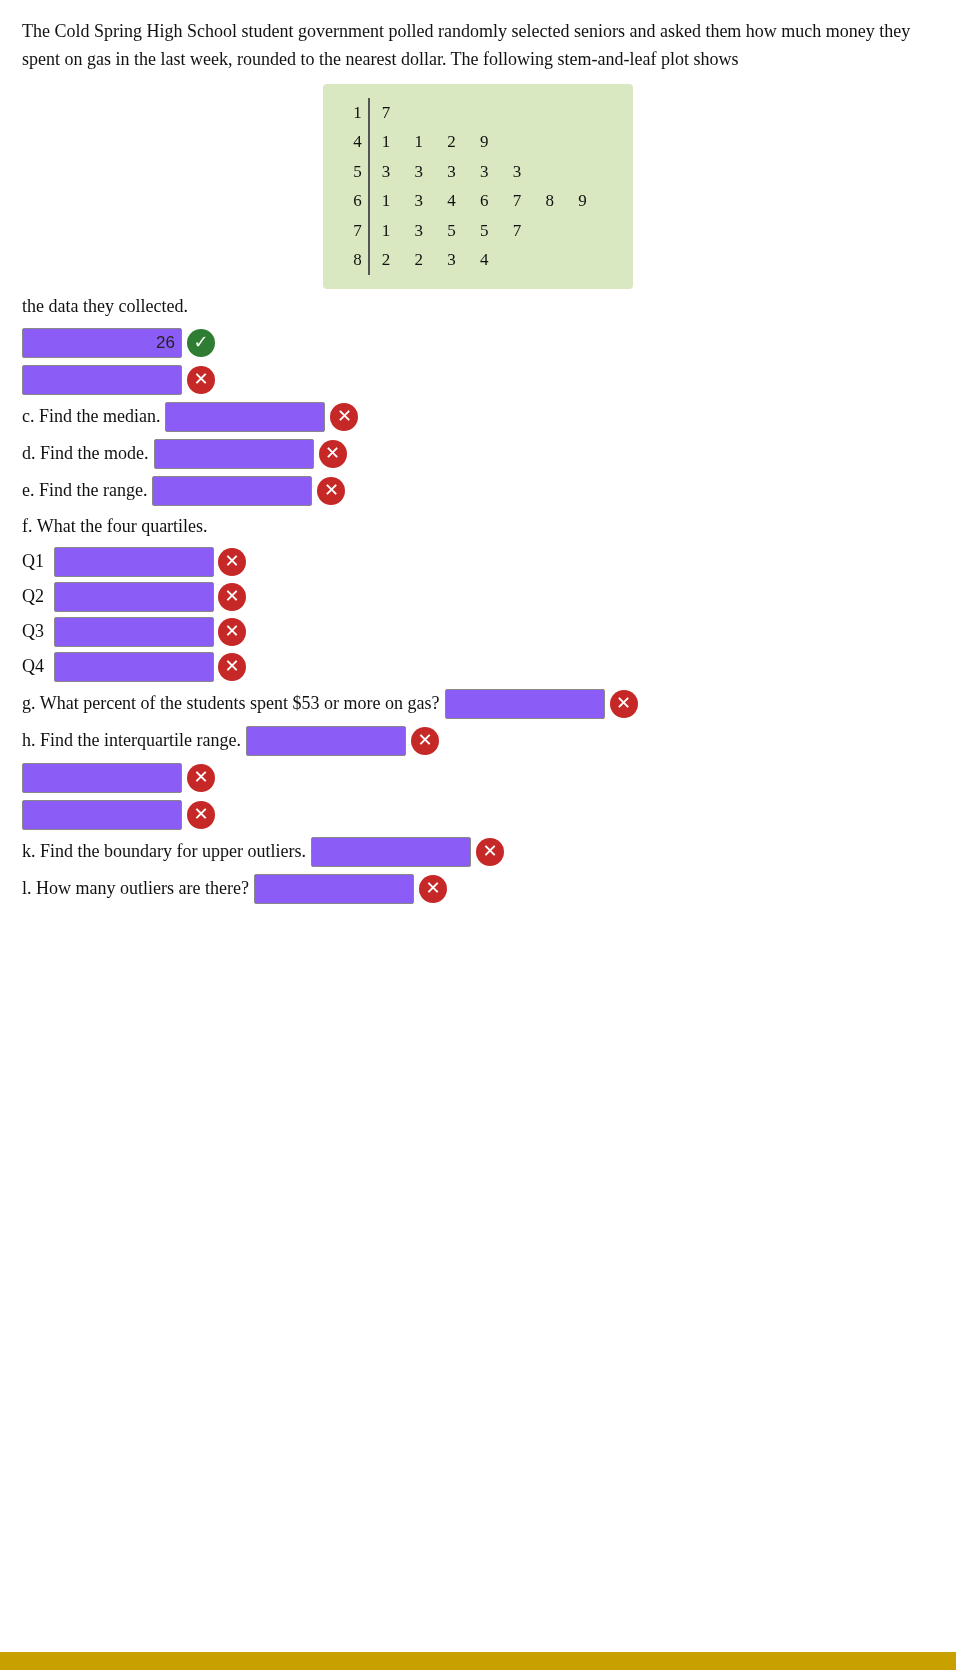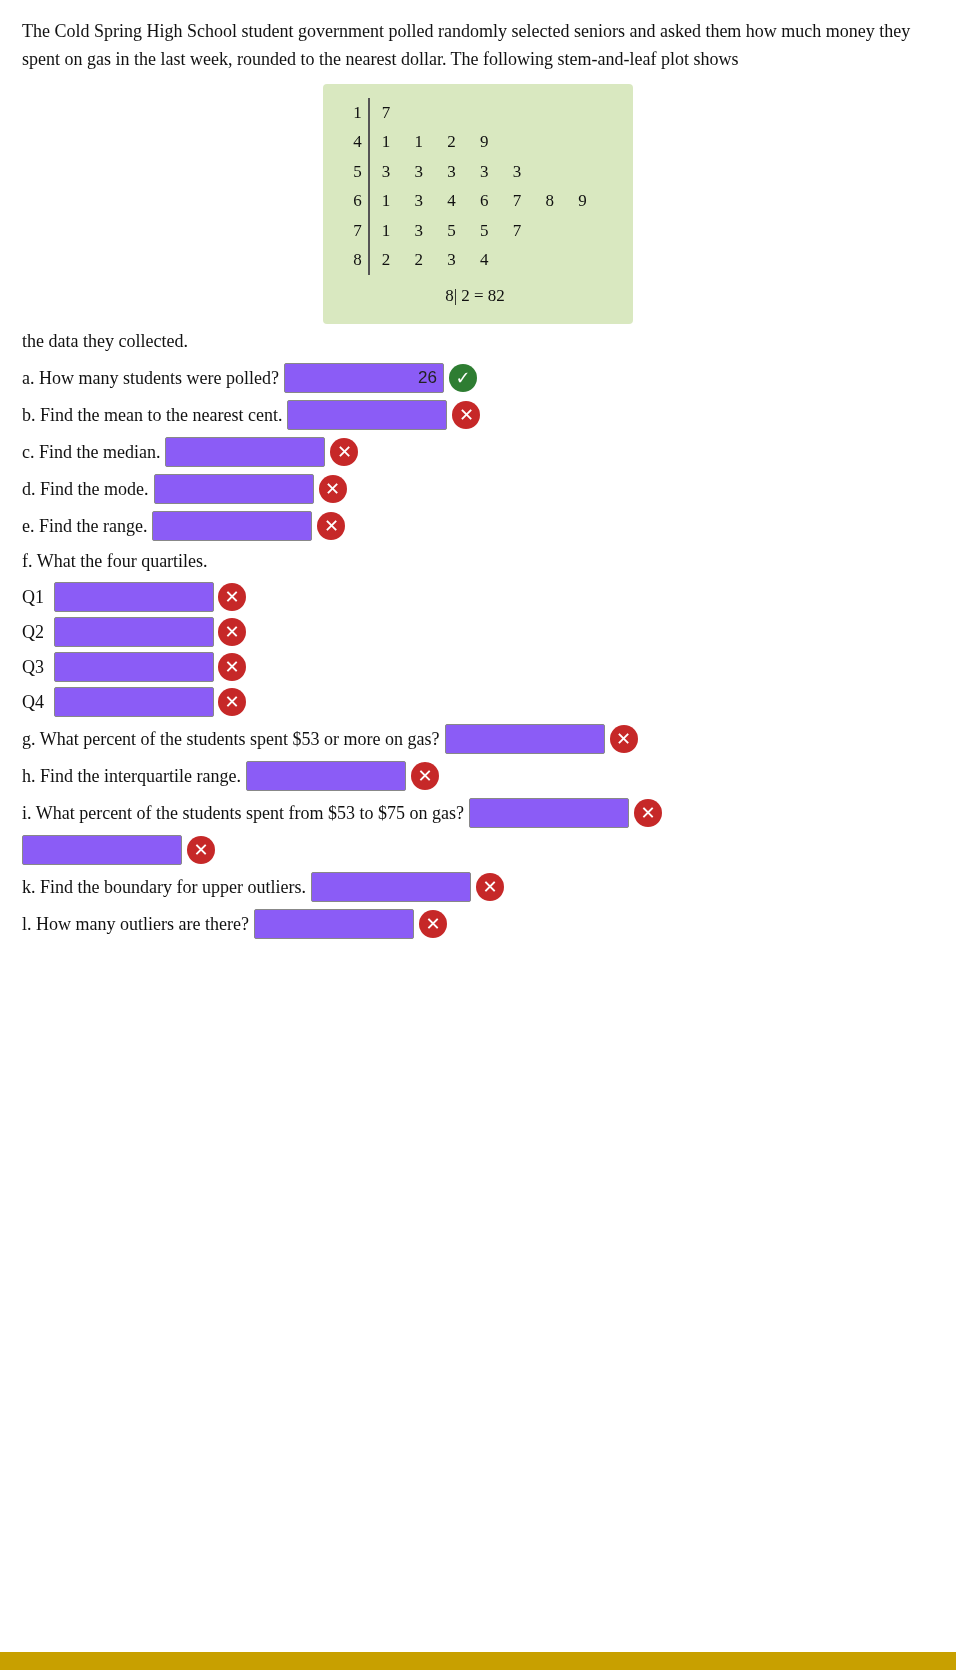--- a/index.html
+++ b/index.html
@@ -172,42 +172,37 @@
           <td class="leaf-cell">1  3  4  6  7  8  9</td>
         </tr>
         <tr>
           <td class="stem-cell">7</td>
           <td class="leaf-cell">1  3  5  5  7</td>
         </tr>
         <tr>
           <td class="stem-cell">8</td>
           <td class="leaf-cell">2  2  3  4</td>
         </tr>
-        <tr class="key-row">
-          <td colspan="2">8| 2 = 82</td>
-        </tr>
       </tbody>
     </table>
   </div>
 </div>
 
 <div style="margin-bottom:8px;">
   <span>the data they collected.</span>
 </div>
 
 <div class="question-section">
 
   <div class="question-line">
-    <span class="question-label">a. How many students were polled?</span>
     <input class="answer-input answered-value" type="text" value="26" style="">
     <span class="check-icon">✓</span>
   </div>
 
   <div class="question-line">
-    <span class="question-label">b. Find the mean to the nearest cent.</span>
     <input class="answer-input" type="text" value="" style="">
     <span class="cross-icon">✕</span>
   </div>
 
   <div class="question-line">
     <span class="question-label">c. Find the median.</span>
     <input class="answer-input" type="text" value="" style="">
     <span class="cross-icon">✕</span>
   </div>
 
@@ -255,21 +250,20 @@
     <span class="cross-icon">✕</span>
   </div>
 
   <div class="question-line">
     <span class="question-label">h. Find the interquartile range.</span>
     <input class="answer-input" type="text" value="" style="">
     <span class="cross-icon">✕</span>
   </div>
 
   <div class="question-line">
-    <span class="question-label">i. What percent of the students spent from $53 to $75 on gas?</span>
     <input class="answer-input" type="text" value="" style="">
     <span class="cross-icon">✕</span>
   </div>
 
   <div class="question-line">
     <input class="answer-input" type="text" value="" style="">
     <span class="cross-icon">✕</span>
   </div>
 
   <div class="question-line">

